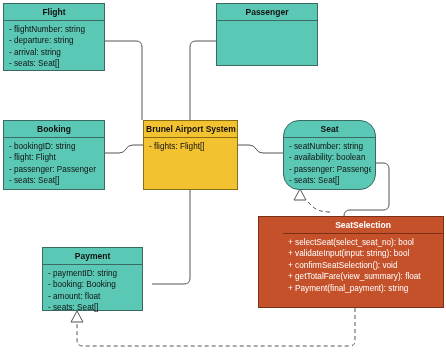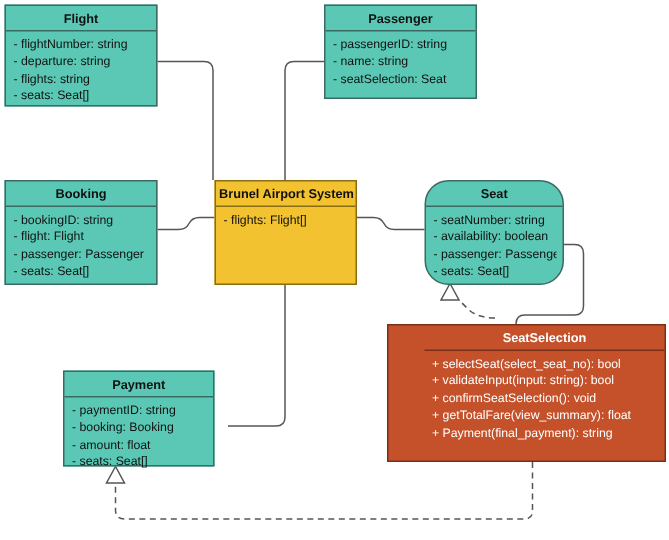--- a/index.html
+++ b/index.html
@@ -84,32 +84,27 @@
 
     <path d="M355,308 L355,341 Q355,346 349,346 L83,346 Q77,346 77,340 L77,322" fill="none" stroke="#555555" stroke-width="1" stroke-dasharray="4,3"></path>
     <path d="M77,311 L71,322 L83,322 Z" fill="#ffffff" stroke="#555555" stroke-width="1"></path>
   </svg>
 
   <div class="uml-class teal" style="left:3px; top:3px; width:102px; height:68px;">
     <div class="cls-title">Flight</div>
     <div class="cls-body">
       <div class="cls-row">- flightNumber: string</div>
       <div class="cls-row">- departure: string</div>
-      <div class="cls-row">- flights: string</div>
+      <div class="cls-row">- arrival: string</div>
       <div class="cls-row">- seats: Seat[]</div>
     </div>
   </div>
 
   <div class="uml-class teal" style="left:216px; top:3px; width:102px; height:63px;">
     <div class="cls-title">Passenger</div>
-    <div class="cls-body">
-      <div class="cls-row">- passengerID: string</div>
-      <div class="cls-row">- name: string</div>
-      <div class="cls-row">- seatSelection: Seat</div>
-    </div>
   </div>
 
   <div class="uml-class teal" style="left:3px; top:120px; width:102px; height:70px;">
     <div class="cls-title">Booking</div>
     <div class="cls-body">
       <div class="cls-row">- bookingID: string</div>
       <div class="cls-row">- flight: Flight</div>
       <div class="cls-row">- passenger: Passenger</div>
       <div class="cls-row">- seats: Seat[]</div>
     </div>

